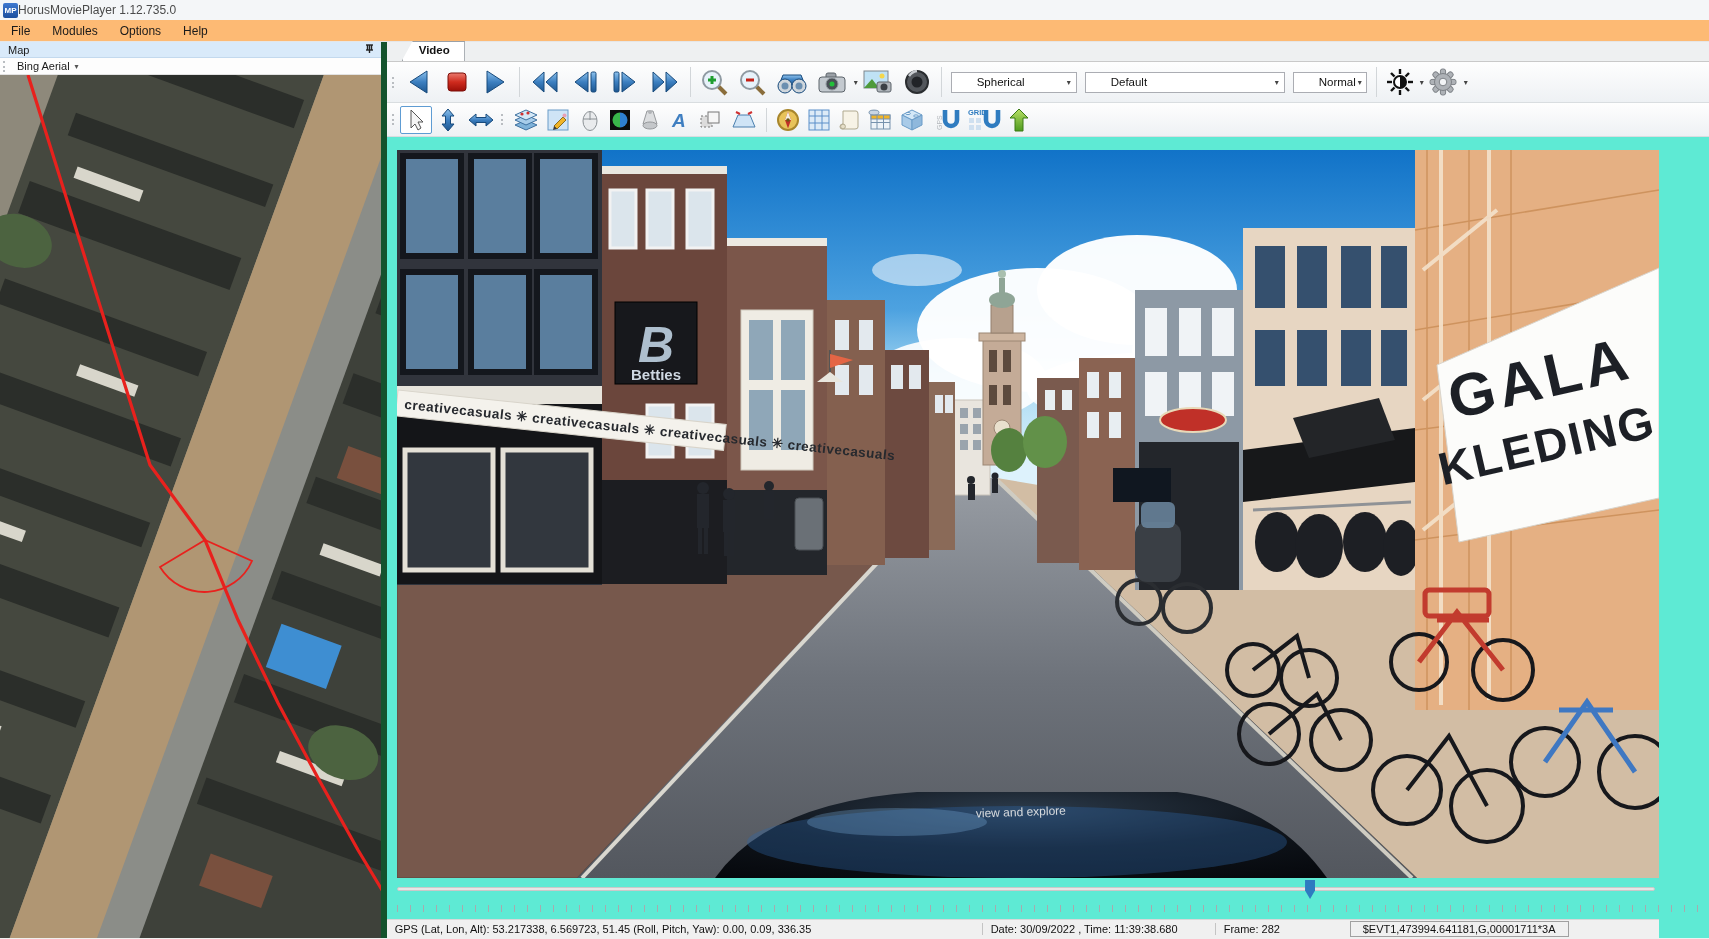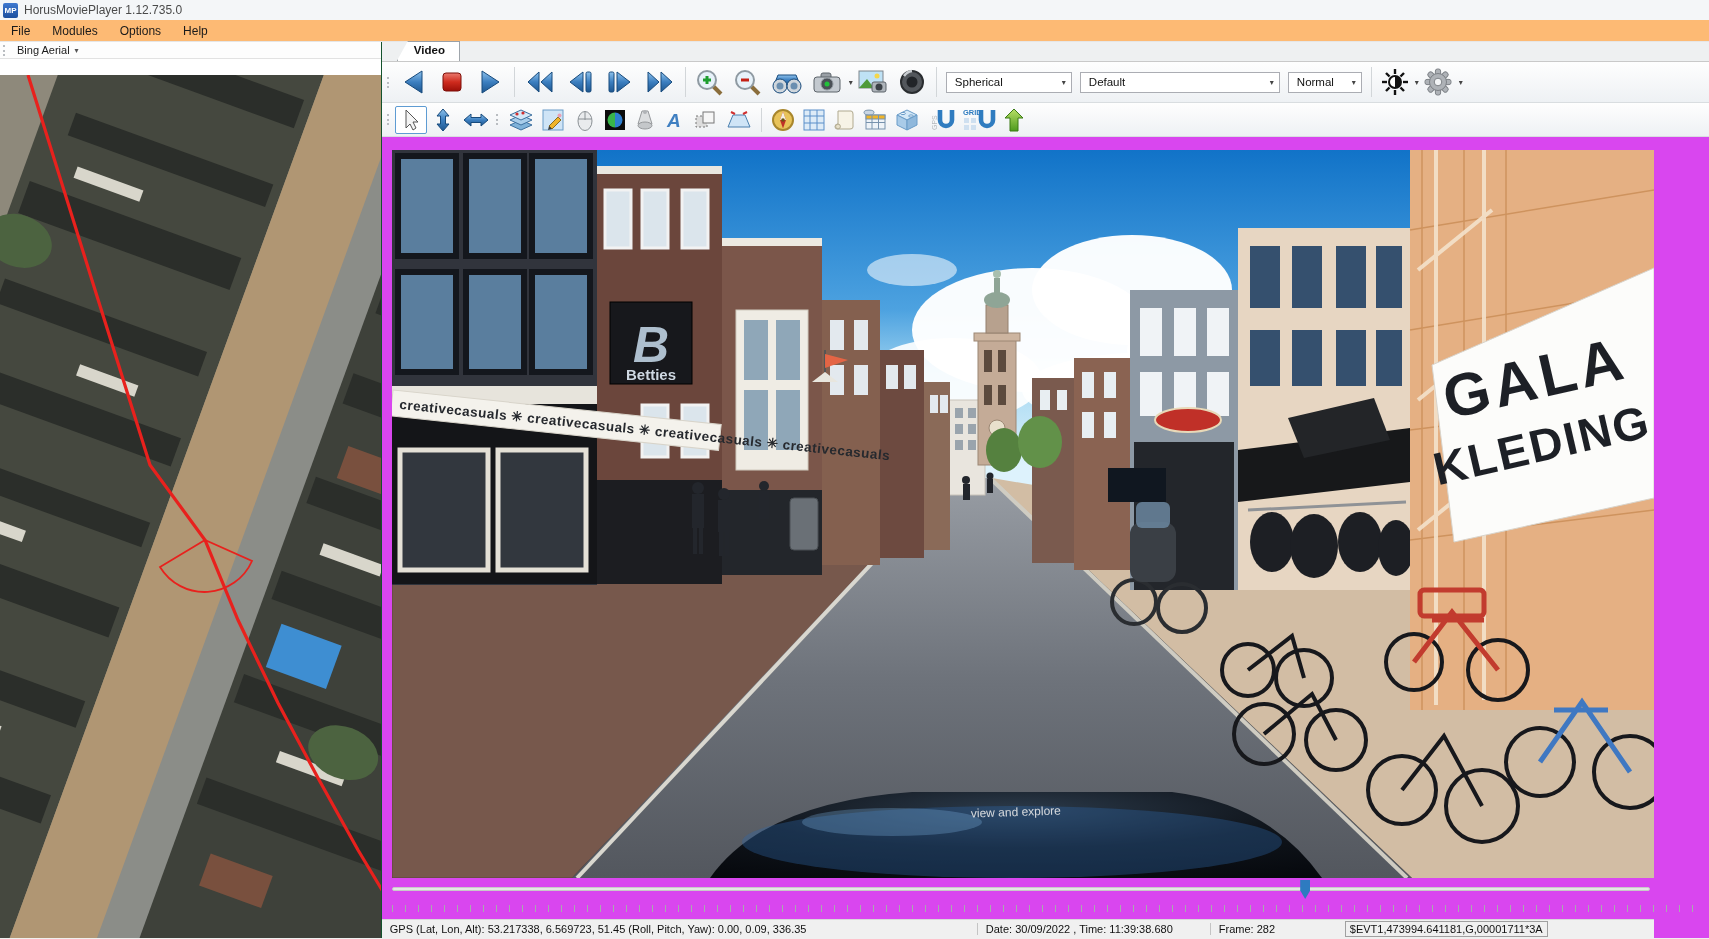--- a/index.html
+++ b/index.html
@@ -4,56 +4,56 @@
 <style>
   * { box-sizing: border-box; margin:0; padding:0; }
   html,body { width:1709px; height:939px; overflow:hidden; }
   body { font-family:"Liberation Sans", sans-serif; background:#f0f0f0; }
   .window { position:relative; width:1709px; height:939px; background:#f0f0f0; }
 
   
   .titlebar { height:20px; background:#f4f6f8; display:flex; align-items:center; padding-left:3px; }
   .appicon { width:15px; height:15px; background:linear-gradient(#3f79d0,#1c4f9e); color:#fff;
              font-size:8px; font-weight:bold; display:flex; align-items:center; justify-content:center;
-             border-radius:2px; margin-right:6px; }
+             border-radius:2px; margin-right:0; }
   .apptitle { font-size:12px; color:#4a4a4a; }
   .menubar { height:22px; background:#fdba74; display:flex; align-items:center; border-bottom:1px solid #e6e6e6; }
   .menuitem { font-size:12px; color:#1a1a1a; padding:3px 11px; cursor:default; }
 
   .main { display:flex; height:896px; }
 
   
   .left-panel { width:437px; position:relative; background:#fff; }
   .map-header { height:16px; background:#d9eafa; border-bottom:1px solid #c3d9ee; display:flex;
                 align-items:center; justify-content:space-between; padding:0 6px 0 8px; }
   .map-title { font-size:11px; color:#1a1a1a; }
   .map-toolbar { height:17px; background:#fdfdfd; border-bottom:1px solid #e2e2e2; display:flex; align-items:center; }
   .grip { border-left:2px dotted #b9bdc1; height:11px; margin:0 6px 0 3px; }
   .layer-btn { font-size:11px; color:#1a1a1a; display:flex; align-items:center; gap:5px; padding:1px 6px; }
   .caret { font-size:8px; color:#555; }
   .map-view { position:absolute; top:33px; left:0; width:437px; height:863px; }
 
   
-  .right-panel { width:1524px; position:relative; background:#d946ef; border-left:1px solid #14532d; }
+  .right-panel { width:1524px; position:relative; background:#5eead4; border-left:6px solid #14532d; }
   .tabstrip { height:20px; background:#eef0f1; border-bottom:1px solid #c9c9c9; display:flex; align-items:flex-end; padding-left:15px; }
   .tab { background:#fff; border:1px solid #9aa0a6; border-bottom:none; height:20px; padding:2px 14px 0 16px;
          font-size:11.5px; font-weight:bold; color:#111; clip-path:polygon(11px 0,100% 0,100% 100%,0 100%); }
 
   .toolbar { background:linear-gradient(#fefefe,#eef1f4); border-bottom:1px solid #d9dde0;
              display:flex; align-items:center; }
   .toolbar1 { height:41px; padding-left:2px; }
   .toolbar2 { height:34px; padding-left:2px; }
   .tbtn { background:transparent; border:1px solid transparent; border-radius:2px; padding:1px 2px;
           display:flex; align-items:center; justify-content:center; cursor:default; }
   .tbtn.selected { border:1px solid #5e9cd3; background:#fff; }
   .sep { width:1px; height:30px; background:#d2d6d9; margin:0 5px; }
   .sep.small { height:24px; }
   .ddcaret { font-size:8px; color:#444; margin-left:2px; }
   .combo { height:21px; background:#fff; border:1px solid #abadb3; display:flex; align-items:center;
-           justify-content:space-between; font-size:11.5px; color:#111; padding:0 5px 0 8px; margin:8px 4px; }
+           justify-content:space-between; font-size:11.5px; color:#111; padding:0 5px 0 25px; margin:8px 4px; }
   .combo .cv { white-space:nowrap; }
 
   
   .video-wrap { position:absolute; top:108px; left:10px; width:1262px; height:728px; background:#000; }
   .video-wrap svg { display:block; }
 
   
   .timeline { position:absolute; top:836px; left:0; width:1272px; height:22px; }
   .groove { position:absolute; top:9px; left:10px; right:4px; height:4px; background:#e6e6e6;
             border:1px solid #c9c9c9; border-radius:2px; }
@@ -61,21 +61,21 @@
            clip-path:polygon(0 0,100% 0,100% 55%,50% 100%,0 55%); }
   .ruler { position:absolute; top:860px; left:10px; right:4px; height:14px;
            background:repeating-linear-gradient(90deg,#a7abae 0 1px,transparent 1px 13px);
            background-size:100% 7px; background-position:0 3px; background-repeat:no-repeat; }
   .statusbar { position:absolute; top:877px; left:0; width:1272px; height:19px; background:#f0f0f0;
                border-top:1px solid #d8d8d8; display:flex; align-items:center; font-size:11px; color:#111;gap:7px; }
   .scell { padding:0 8px; white-space:nowrap; overflow:hidden; }
   .s-gps { width:552px; }
   .s-date { width:226px; border-left:1px solid #c4c4c4;margin-left:36px; }
   .s-frame { width:122px; border-left:1px solid #c4c4c4; }
-  .s-evt { border:1px solid #a0a0a0; margin-left:6px; padding:1px 4px; }
+  .s-evt { border:1px solid #a0a0a0; margin-left:6px; padding:1px 12px; }
 
   svg text { font-family:"Liberation Sans", sans-serif; }
 </style>
 </head>
 <body>
 
 <svg width="0" height="0" style="position:absolute">
   <defs>
     <linearGradient id="gb" x1="0" y1="0" x2="0" y2="1">
       <stop offset="0" stop-color="#8ec2ec"></stop>
@@ -120,20 +120,32 @@
   <div class="menubar">
     <span class="menuitem">File</span>
     <span class="menuitem">Modules</span>
     <span class="menuitem">Options</span>
     <span class="menuitem">Help</span>
   </div>
 
   <div class="main">
 
     <div class="left-panel">
+      <div class="map-header">
+        <span class="map-title">Map</span>
+        <svg width="11" height="12">
+          <g stroke="#222" stroke-width="1.4" fill="none">
+            <line x1="5.5" y1="1" x2="5.5" y2="9"></line>
+              <line x1="2" y1="1" x2="9" y2="1"></line>
+            <line x1="3.5" y1="1" x2="3.5" y2="6"></line>
+              <line x1="7.5" y1="1" x2="7.5" y2="6"></line>
+            <line x1="2" y1="6" x2="9" y2="6"></line>
+          </g>
+        </svg>
+      </div>
       <div class="map-toolbar">
         <span class="grip"></span>
         <span class="layer-btn">
           <span>Bing Aerial</span>
           <span class="caret">▾</span>
         </span>
       </div>
 
       <svg class="map-view" viewBox="0 0 437 863" preserveAspectRatio="none">
         <rect width="437" height="863" fill="#8e897b"></rect>

